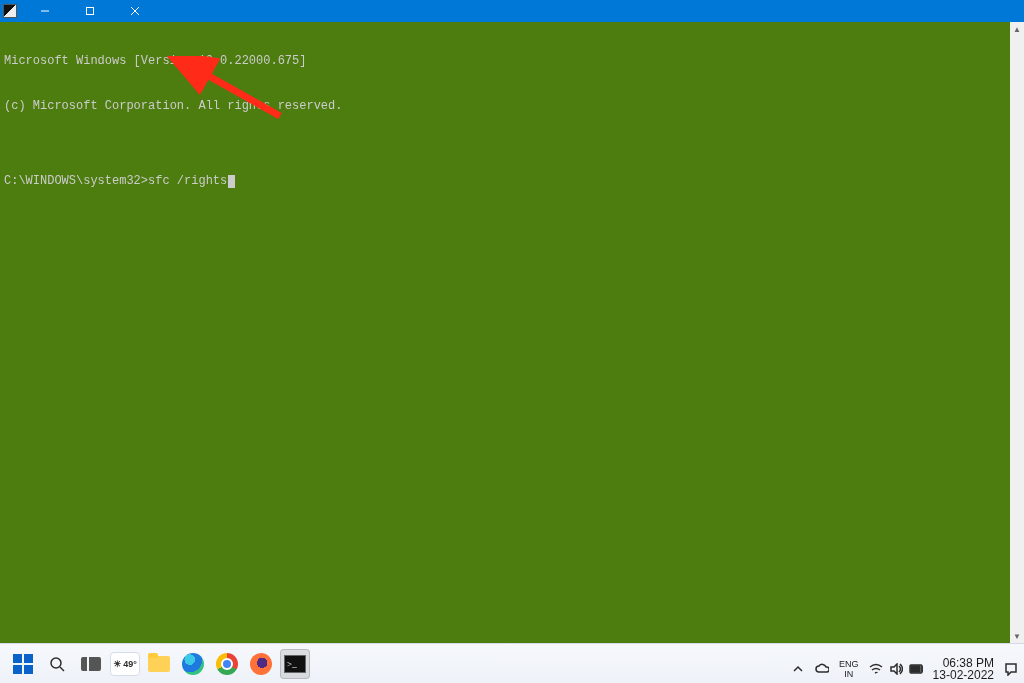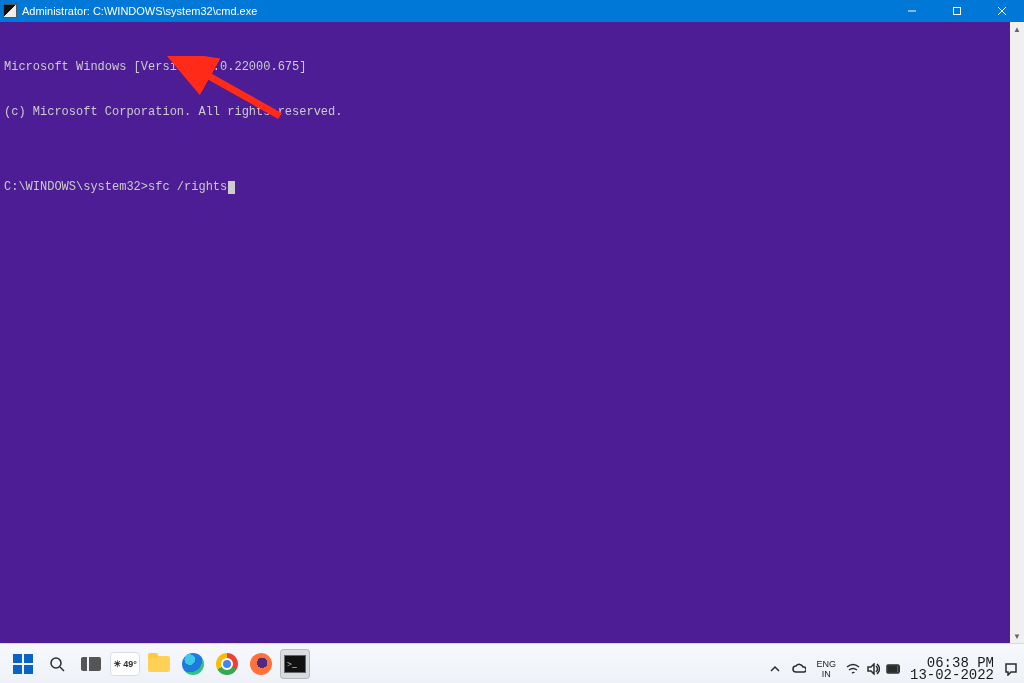--- a/index.html
+++ b/index.html
@@ -26,26 +26,26 @@
     .win-btn {
       width: 45px; height: 22px; display: flex; align-items: center; justify-content: center;
       color: #fff; font-size: 11px; cursor: pointer;
     }
     .win-btn svg { stroke: #fff; stroke-width: 1; fill: none; }
 
     
     .terminal-wrap { position: relative; width: 1024px; height: calc(683px - 22px - 40px); }
     .terminal {
       position: absolute; inset: 0;
-      background: #4c1d95;
+      background: #4d7c0f;
       color: #cccccc;
       font-family: Consolas, "Courier New", monospace;
       font-size: 12px;
       line-height: 15px;
-      padding: 8px 4px;
+      padding: 2px 4px;
       white-space: pre;
       overflow: hidden;
     }
     .terminal .line { display: block; }
     .caret {
       display: inline-block; width: 7px; height: 13px; background: #cccccc;
       vertical-align: text-bottom; margin-left: 1px;
     }
     
     .scrollbar {
@@ -73,21 +73,21 @@
       border-radius: 4px; cursor: pointer;
     }
     .tb-icon.active { background: rgba(0,0,0,0.10); border: 1px solid rgba(0,0,0,0.15); }
     .tb-right {
       position: absolute; right: 6px; top: 10px; bottom: 0;
       display: flex; align-items: center; gap: 10px;
     }
     .tray-group { display: flex; align-items: center; gap: 6px; }
     .tray-ico { width: 14px; height: 14px; display: flex; align-items: center; justify-content: center; }
     .lang { display: flex; flex-direction: column; align-items: center; font-size: 9px; line-height: 10px; }
-    .clock { display: flex; flex-direction: column; align-items: flex-end; font-size: 14px; line-height: 12px; font-family: Liberation Mono, monospace; }
+    .clock { display: flex; flex-direction: column; align-items: flex-end; font-size: 12px; line-height: 12px; }
 
     
     .win-logo { width: 20px; height: 20px; display: grid; grid-template-columns: 1fr 1fr; grid-template-rows: 1fr 1fr; gap: 2px; }
     .win-logo span { background: #0a63c9; }
 
     
     .circle { width: 22px; height: 22px; border-radius: 50%; }
     .edge { background: radial-gradient(circle at 35% 30%, #3cc9e6 0 25%, #1f7ae0 25% 60%, #34c282 60% 100%); }
     .chrome { background: conic-gradient(#ea4335 0 120deg,#34a853 120deg 240deg,#fbbc05 240deg 360deg); position: relative; }
     .chrome::after { content:""; position:absolute; inset:5px; border-radius:50%; background:#4285f4; border:2px solid #fff; }
@@ -105,21 +105,20 @@
        linear-gradient(#555,#555) left/6px 14px no-repeat,
        linear-gradient(#555,#555) right/12px 14px no-repeat; border-radius:2px; }
 
     .search-ico svg, .tray-ico svg { stroke:#2c2c2c; fill:none; stroke-width:1.5; }
   </style>
 </head>
 <body>
 
 <div class="titlebar">
   <div class="app-icon"></div>
-  <div class="titlebar-title">Administrator: C:\WINDOWS\system32\cmd.exe</div>
   <div class="win-controls">
     <div class="win-btn">
       <svg width="10" height="10">
           <line x1="1" y1="5" x2="9" y2="5"></line>
         </svg>
     </div>
     <div class="win-btn">
       <svg width="10" height="10">
           <rect x="1.5" y="1.5" width="7" height="7"></rect>
         </svg>

